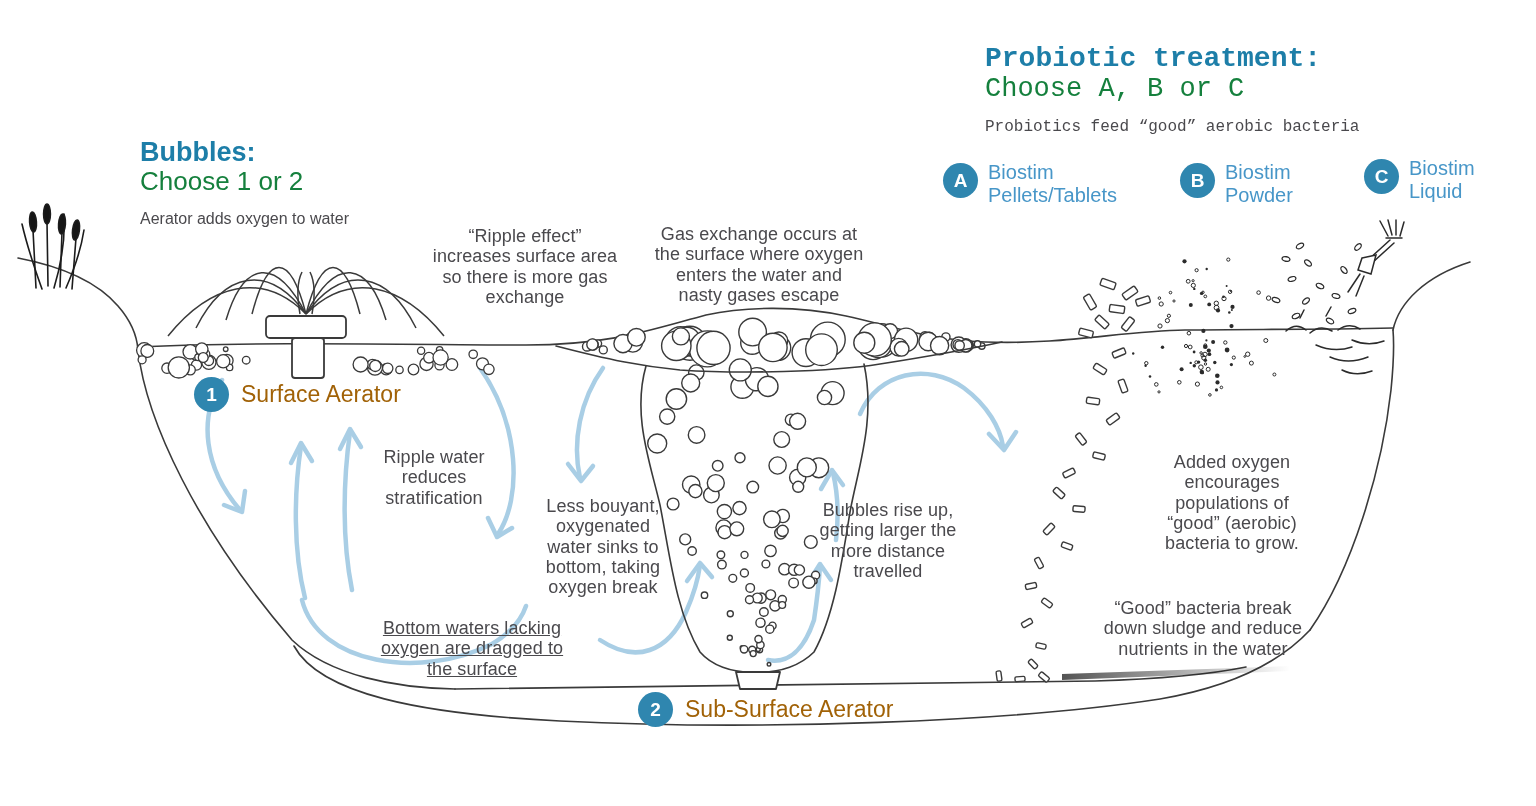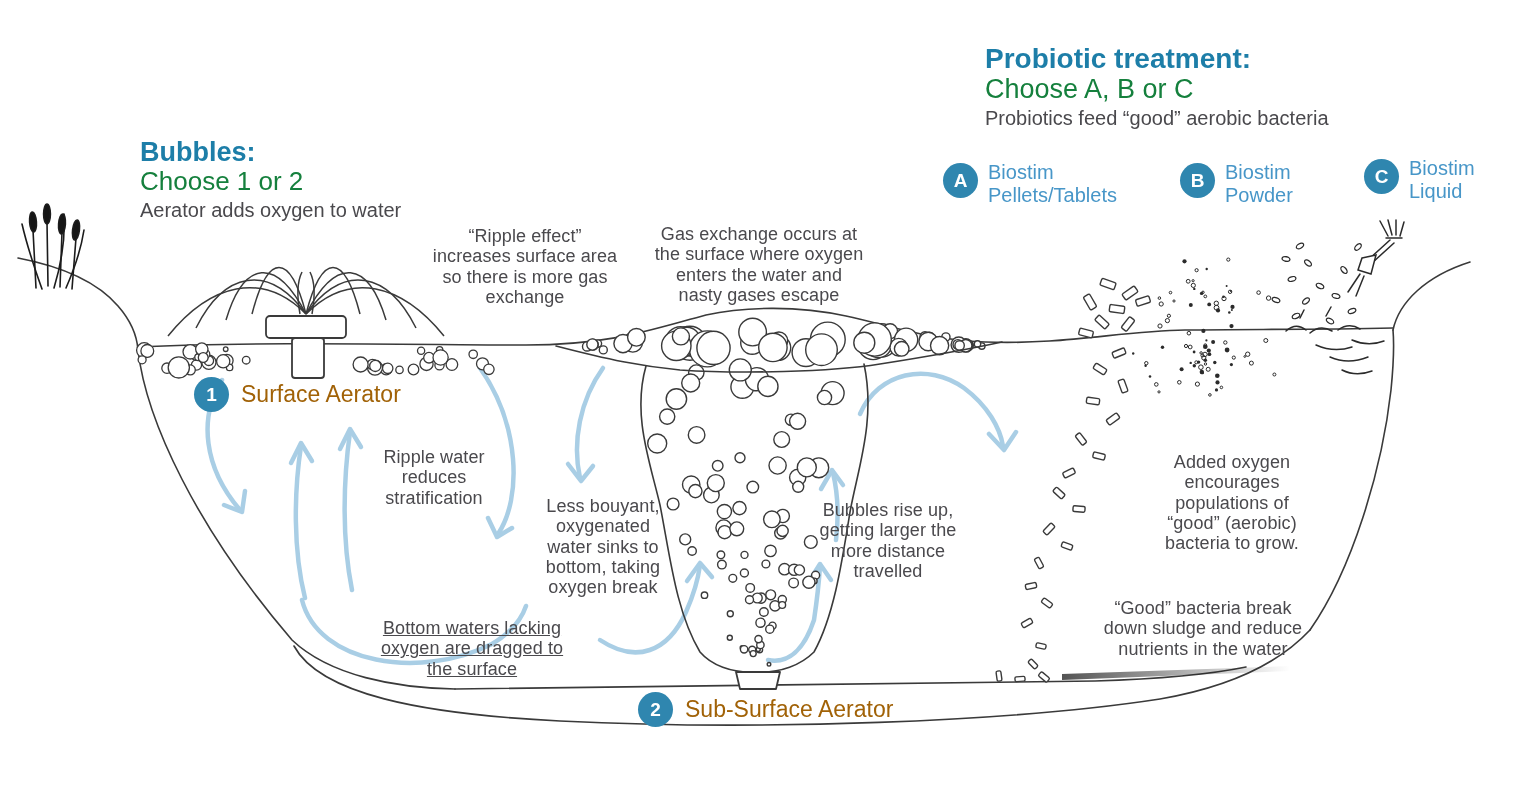--- a/index.html
+++ b/index.html
@@ -4,21 +4,21 @@
 <style>
   html,body{margin:0;padding:0;background:#fff;}
   .canvas{position:relative;width:1536px;height:806px;background:#fff;overflow:hidden;
           font-family:"Liberation Sans",sans-serif;color:#47464a;}
   svg{position:absolute;left:0;top:0;}
   .abs{position:absolute;}
   .ann{position:absolute;font-size:18px;line-height:1.13;text-align:center;
        white-space:pre-line;transform:translateX(-50%);color:#4a494d;letter-spacing:.1px;}
   .hdr-title{font-size:27px;font-weight:bold;color:#1d7ea8;line-height:1.08;}
   .hdr-sub{font-size:26px;color:#15803d;line-height:1.12;}
-  .hdr-desc{font-size:20px;color:#4a494d;margin-top:3px;}
+  .hdr-desc{font-size:16px;color:#4a494d;margin-top:14px;}
   .p-title{font-size:28px;}
   .p-sub{font-size:27px;}
   .badge{width:35px;height:35px;border-radius:50%;background:#2f86af;color:#fff;
          font-weight:bold;font-size:19px;display:flex;align-items:center;justify-content:center;
          box-sizing:border-box;flex:0 0 auto;}
   .option{position:absolute;display:flex;gap:10px;align-items:flex-start;}
   .option .lbl{font-size:20px;line-height:1.15;color:#4796c8;white-space:pre-line;margin-top:-2px;}
   .aer-label{position:absolute;display:flex;gap:12px;align-items:center;}
   .aer-label .lbl{font-size:23px;color:#a16207;}
 </style>
@@ -436,21 +436,21 @@
         <path d="M1342,370 Q1356,377 1372,371"></path>
     </g>
   </svg>
 
   <div class="abs" style="left:140px;top:138px;">
     <div class="hdr-title">Bubbles:</div>
     <div class="hdr-sub">Choose 1 or 2</div>
     <div class="hdr-desc">Aerator adds oxygen to water</div>
   </div>
 
-  <div class="abs" style="left:985px;top:44px;">
+  <div class="abs" style="left:985px;top:44px;font-family:Liberation Mono, monospace;">
     <div class="hdr-title p-title">Probiotic treatment:</div>
     <div class="hdr-sub p-sub">Choose A, B or C</div>
     <div class="hdr-desc">Probiotics feed “good” aerobic bacteria</div>
   </div>
 
   <div class="option" style="left:943px;top:163px;">
     <div class="badge">A</div>
     <div class="lbl">Biostim
 Pellets/Tablets</div>
   </div>

